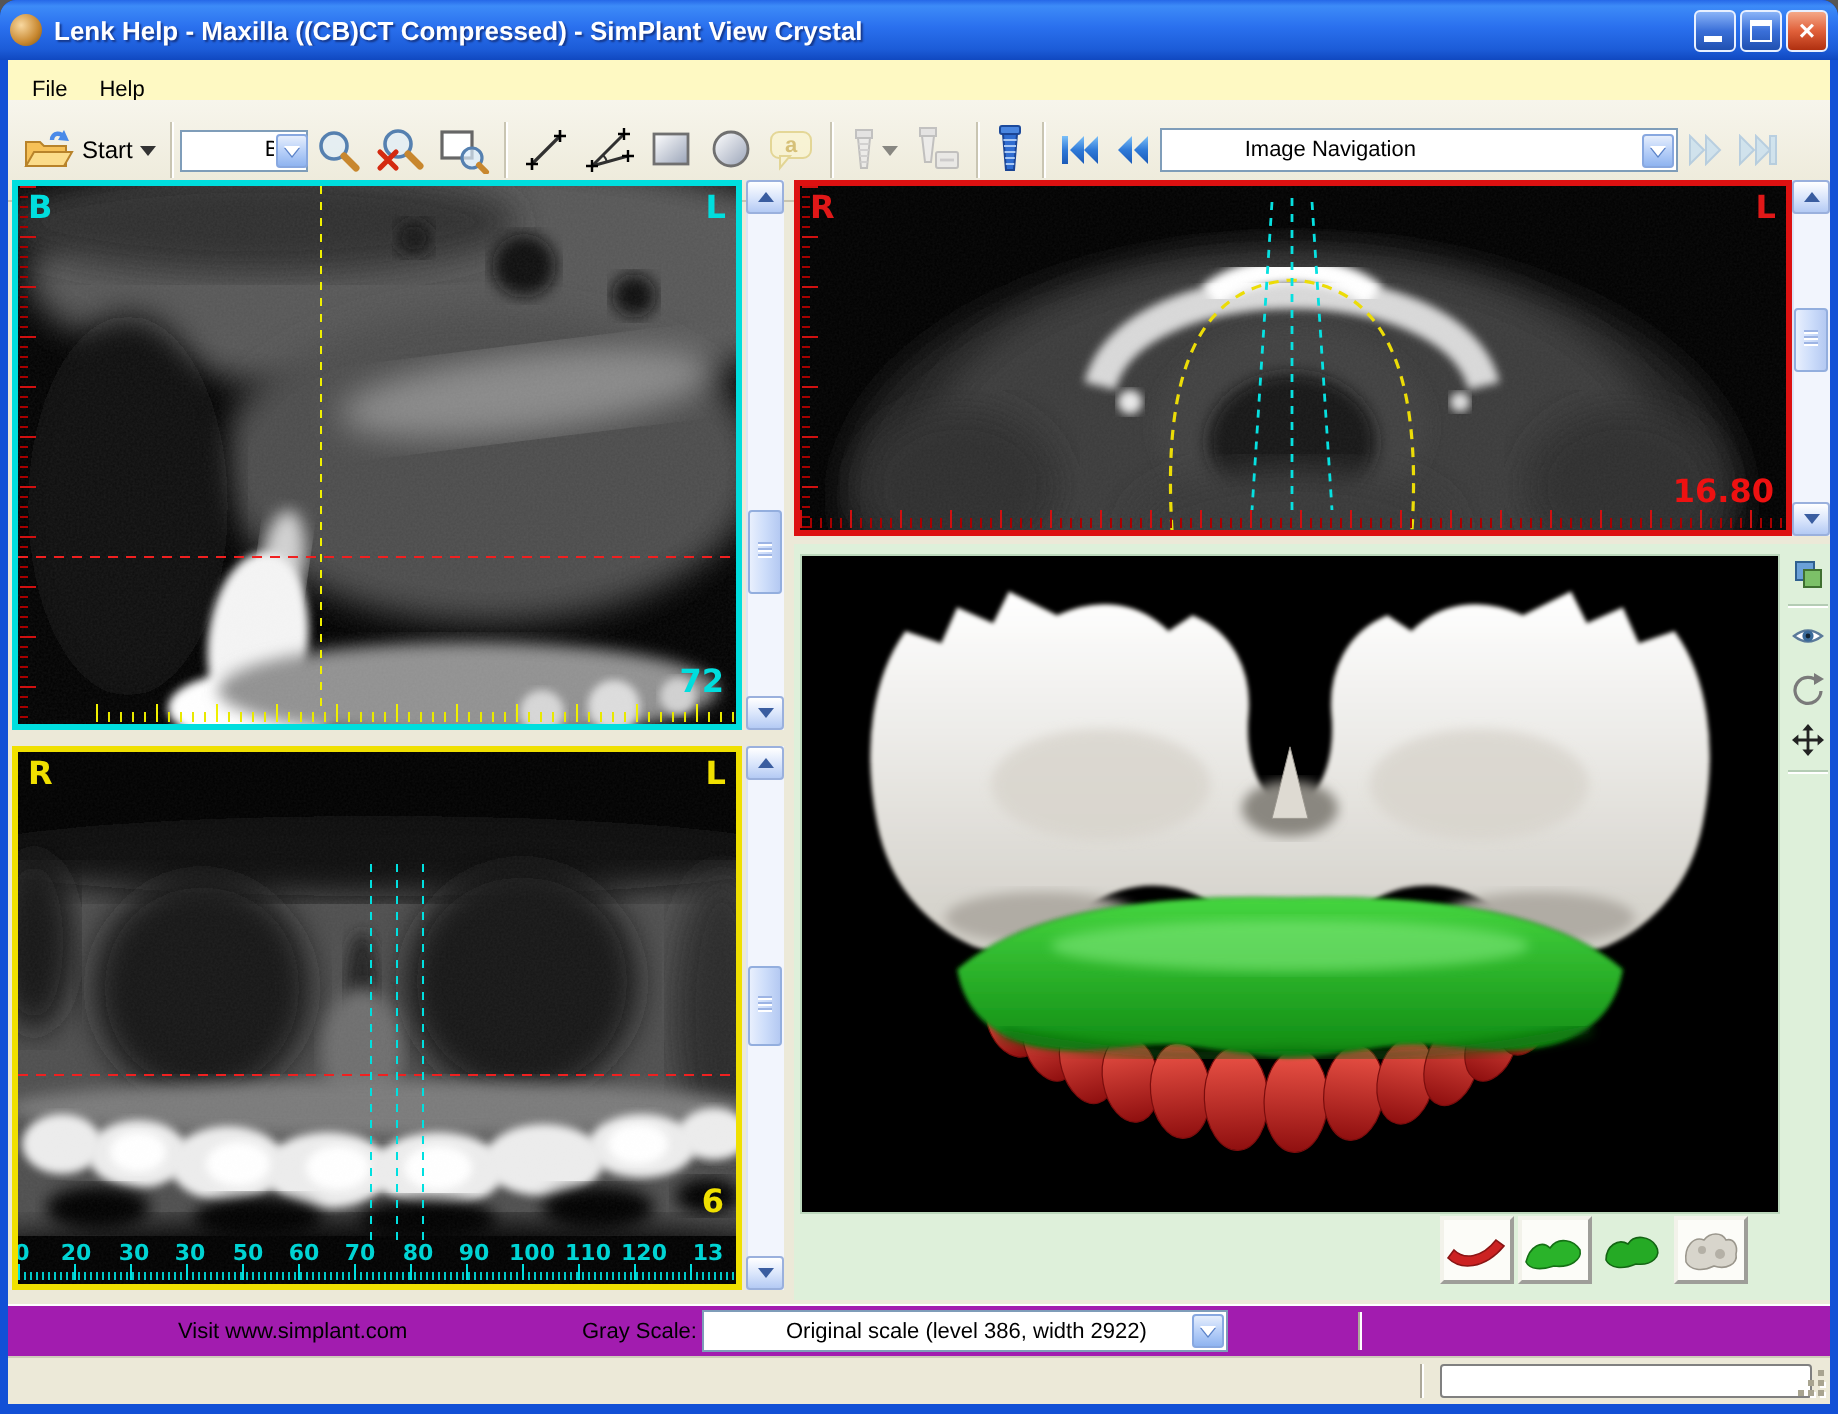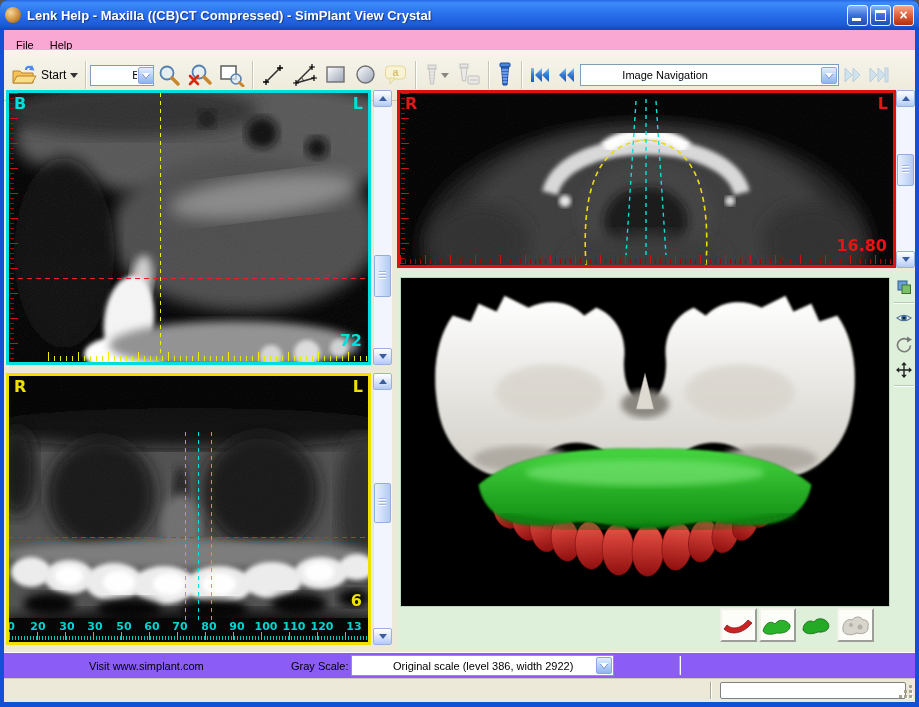--- a/index.html
+++ b/index.html
@@ -20,21 +20,21 @@
   .tb-btn.close { background:linear-gradient(180deg,#f4a888,#e0603a 50%,#b03010);
     color:#fff; font-weight:bold; font-size:14px; line-height:18px; text-align:center; }
   .min-glyph { position:absolute; left:4px; bottom:4px; width:9px; height:3px; background:#fff; }
   .max-glyph { position:absolute; left:4px; top:4px; right:4px; bottom:4px;
     border:1px solid #fff; border-top:3px solid #fff; }
 
   
   .app-body { position:absolute; left:4px; right:4px; top:30px; bottom:5px; background:#ece9d8; overflow:hidden; }
 
   .menubar { position:absolute; left:0; top:0; right:0; height:30px; display:flex; align-items:center;
-    padding-left:4px; font-size:11px; background:#f9a8d4; }
+    padding-left:4px; font-size:11px; background:#fef9c3; }
   .menu-item { padding:2px 8px; }
 
   .toolbar { position:absolute; left:0; top:20px; right:0; height:51px; display:flex; align-items:center;
     padding:0 4px; background:linear-gradient(180deg,#f7f5ec,#ece9d8); border-bottom:1px solid #c8c4b0; }
   .tsep { width:1px; height:28px; background:#c9c5b2; box-shadow:1px 0 0 #fff; margin:0 4px; flex:0 0 auto; }
   .tool-btn { height:32px; display:flex; align-items:center; justify-content:center; padding:0 3px;
     border-radius:3px; flex:0 0 auto; }
   .tool-btn.disabled { opacity:.55; }
   .start-btn { gap:4px; font-size:12px; }
   .dd-arrow { width:0; height:0; border:4px solid transparent; border-top:5px solid #333; margin-top:4px; }
@@ -107,21 +107,21 @@
   .canvas3d svg { position:absolute; left:0; top:0; width:100%; height:100%; }
   .mini-toolbar { position:absolute; right:0; top:2px; width:22px; }
   .mini-btn { width:22px; height:26px; display:flex; align-items:center; justify-content:center; }
   .mini-sep { height:1px; background:#b4ccb4; box-shadow:0 1px 0 #fff; margin:2px 1px; }
   .thumbs { position:absolute; left:323px; top:336px; display:flex; gap:2px; }
   .thumb { width:37px; height:34px; background:#fcfcf8; border:2px outset #f2f2ea;
     display:flex; align-items:center; justify-content:center; }
   .thumb.flat { background:transparent; border:2px solid transparent; }
 
   
-  .statusbar { position:absolute; left:0; right:0; top:622px; height:26px; background:#8b5cf6;
+  .statusbar { position:absolute; left:0; right:0; top:622px; height:26px; background:#a21caf;
     border-top:1px solid #fff; font-size:11px; }
   .visit-text { position:absolute; left:85px; top:7px; }
   .gs-label { position:absolute; left:287px; top:7px; }
   .gs-combo { position:absolute; left:347px; top:2px; width:263px; }
   .sbar-sep { position:absolute; left:675px; top:3px; height:19px; width:1px; background:#aca899; box-shadow:1px 0 0 #fff; }
   .bottombar { position:absolute; left:0; right:0; top:648px; height:24px; background:#ece9d8;
     border-top:1px solid #cfccba; }
   .bbar-sep { position:absolute; left:706px; top:3px; height:17px; width:1px; background:#aca899; box-shadow:1px 0 0 #fff; }
   .progress-box { position:absolute; left:716px; top:3px; width:186px; height:17px; background:#fff;
     border:1px solid #808080; border-radius:2px; }

